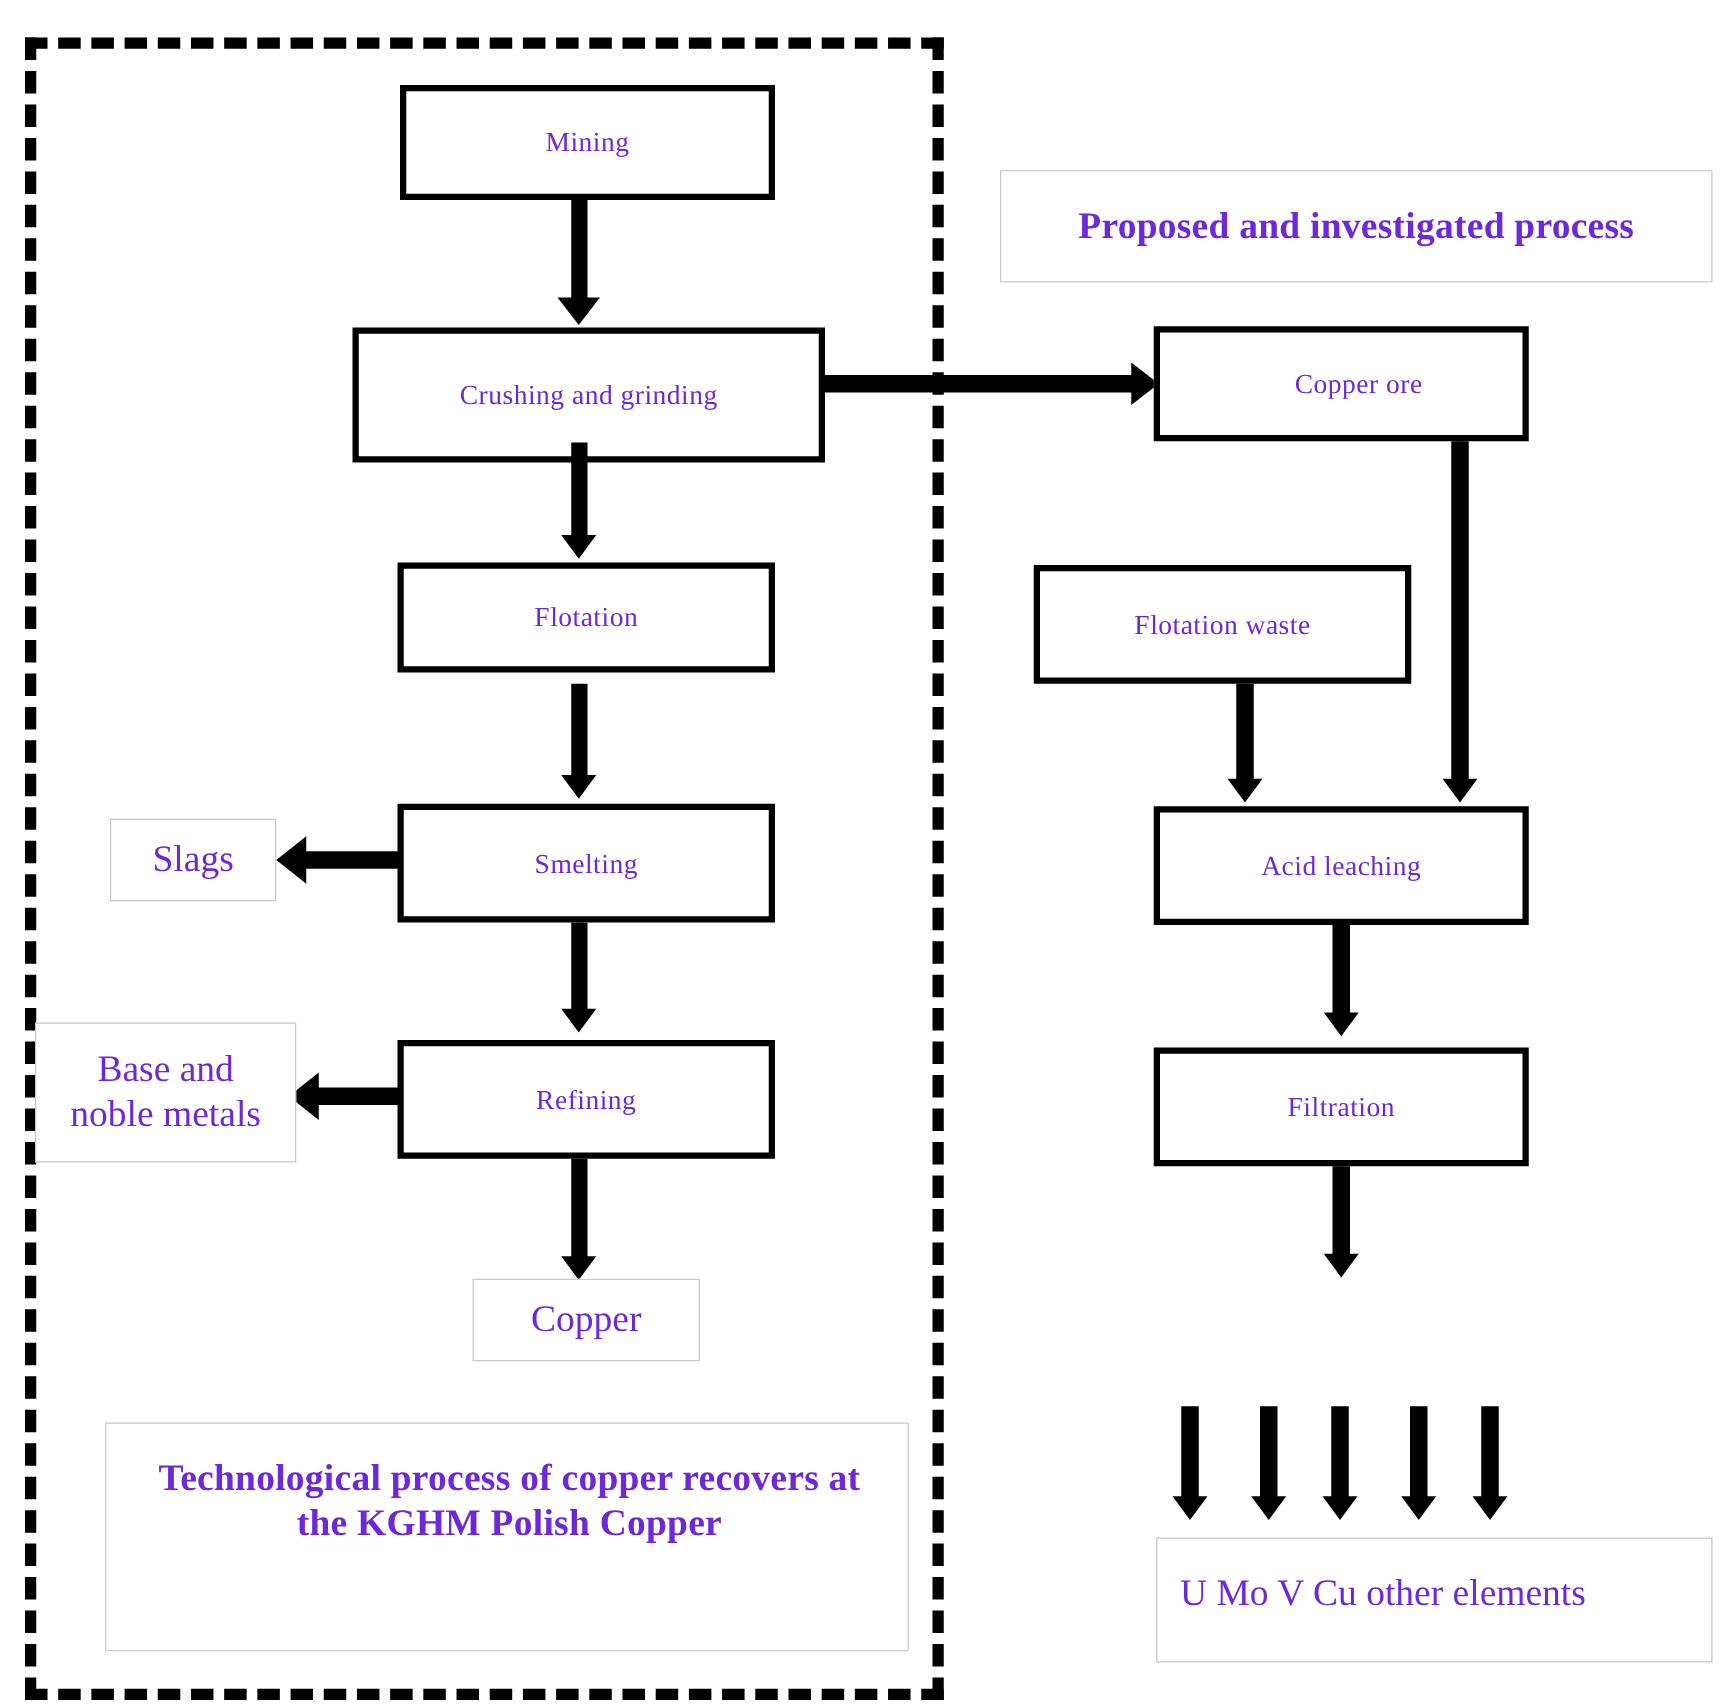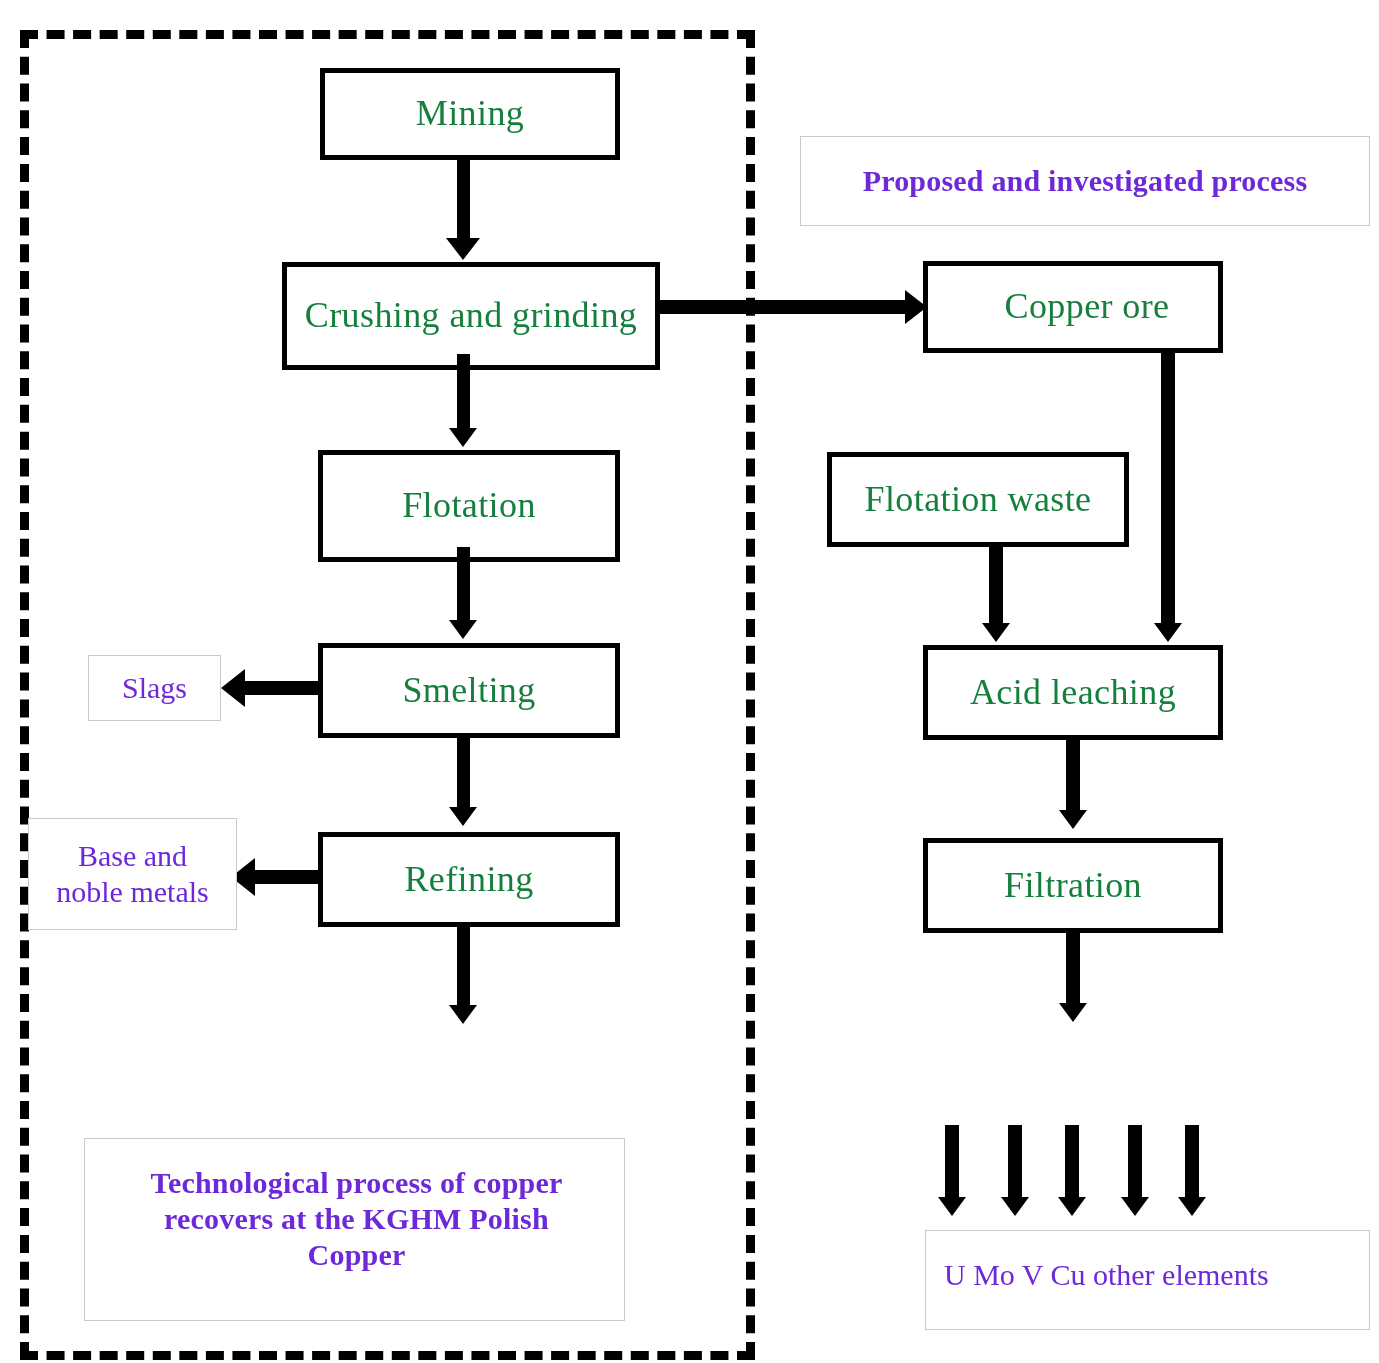--- a/index.html
+++ b/index.html
@@ -27,22 +27,22 @@
   
   .box {
     position: absolute;
     box-sizing: border-box;
     border: 5px solid #000000;
     background: #ffffff;
     display: flex;
     align-items: center;
     justify-content: center;
     text-align: center;
-    color: #15803d;
-    font-size: 36px;
+    color: #6d28d9;
+    font-size: 22px;
     line-height: 1.15;
     letter-spacing: 0.4px;
   }
 
   
   .lightbox {
     position: absolute;
     box-sizing: border-box;
     border: 1px solid #c9c9c9;
     background: #ffffff;
@@ -120,21 +120,21 @@
   <div class="box" style="left:282px; top:262px; width:378px; height:108px;">
     <span>Crushing and grinding</span>
   </div>
 
   <div class="arrow-h" style="left:660px; top:300px; width:248px; height:14px;"></div>
   <div class="head-right" style="left:905px; top:290px;"></div>
 
   <div class="arrow-v" style="left:457px; top:354px; width:13px; height:76px;"></div>
   <div class="head-down small" style="left:449px; top:428px;"></div>
 
-  <div class="box" style="left:318px; top:450px; width:302px; height:112px;">
+  <div class="box" style="left:318px; top:450px; width:302px; height:88px;">
     <span>Flotation</span>
   </div>
 
   <div class="arrow-v" style="left:457px; top:547px; width:13px; height:76px;"></div>
   <div class="head-down small" style="left:449px; top:620px;"></div>
 
   <div class="box" style="left:318px; top:643px; width:302px; height:95px;">
     <span>Smelting</span>
   </div>
 
@@ -156,22 +156,25 @@
   <div class="head-left" style="left:231px; top:858px;"></div>
 
   <div class="lightbox" style="left:28px; top:818px; width:209px; height:112px; white-space:pre-line;">
     <span>Base and
 noble metals</span>
   </div>
 
   <div class="arrow-v" style="left:457px; top:927px; width:13px; height:82px;"></div>
   <div class="head-down small" style="left:449px; top:1005px;"></div>
 
-
-  <div class="lightbox bold top-align" style="left:84px; top:1138px; width:541px; height:183px; padding-left:30px; padding-right:26px;">
+  <div class="lightbox" style="left:378px; top:1023px; width:182px; height:66px;">
+    <span>Copper</span>
+  </div>
+
+  <div class="lightbox bold top-align" style="left:84px; top:1138px; width:643px; height:183px; padding-left:30px; padding-right:26px;">
     <span>Technological process of copper recovers at the KGHM Polish Copper</span>
   </div>
 
   <div class="box" style="left:923px; top:261px; width:300px; height:92px;padding-left:28px;">
     <span>Copper ore</span>
   </div>
 
   <div class="arrow-v" style="left:1161px; top:353px; width:14px; height:272px;"></div>
   <div class="head-down small" style="left:1154px; top:623px;"></div>
 

